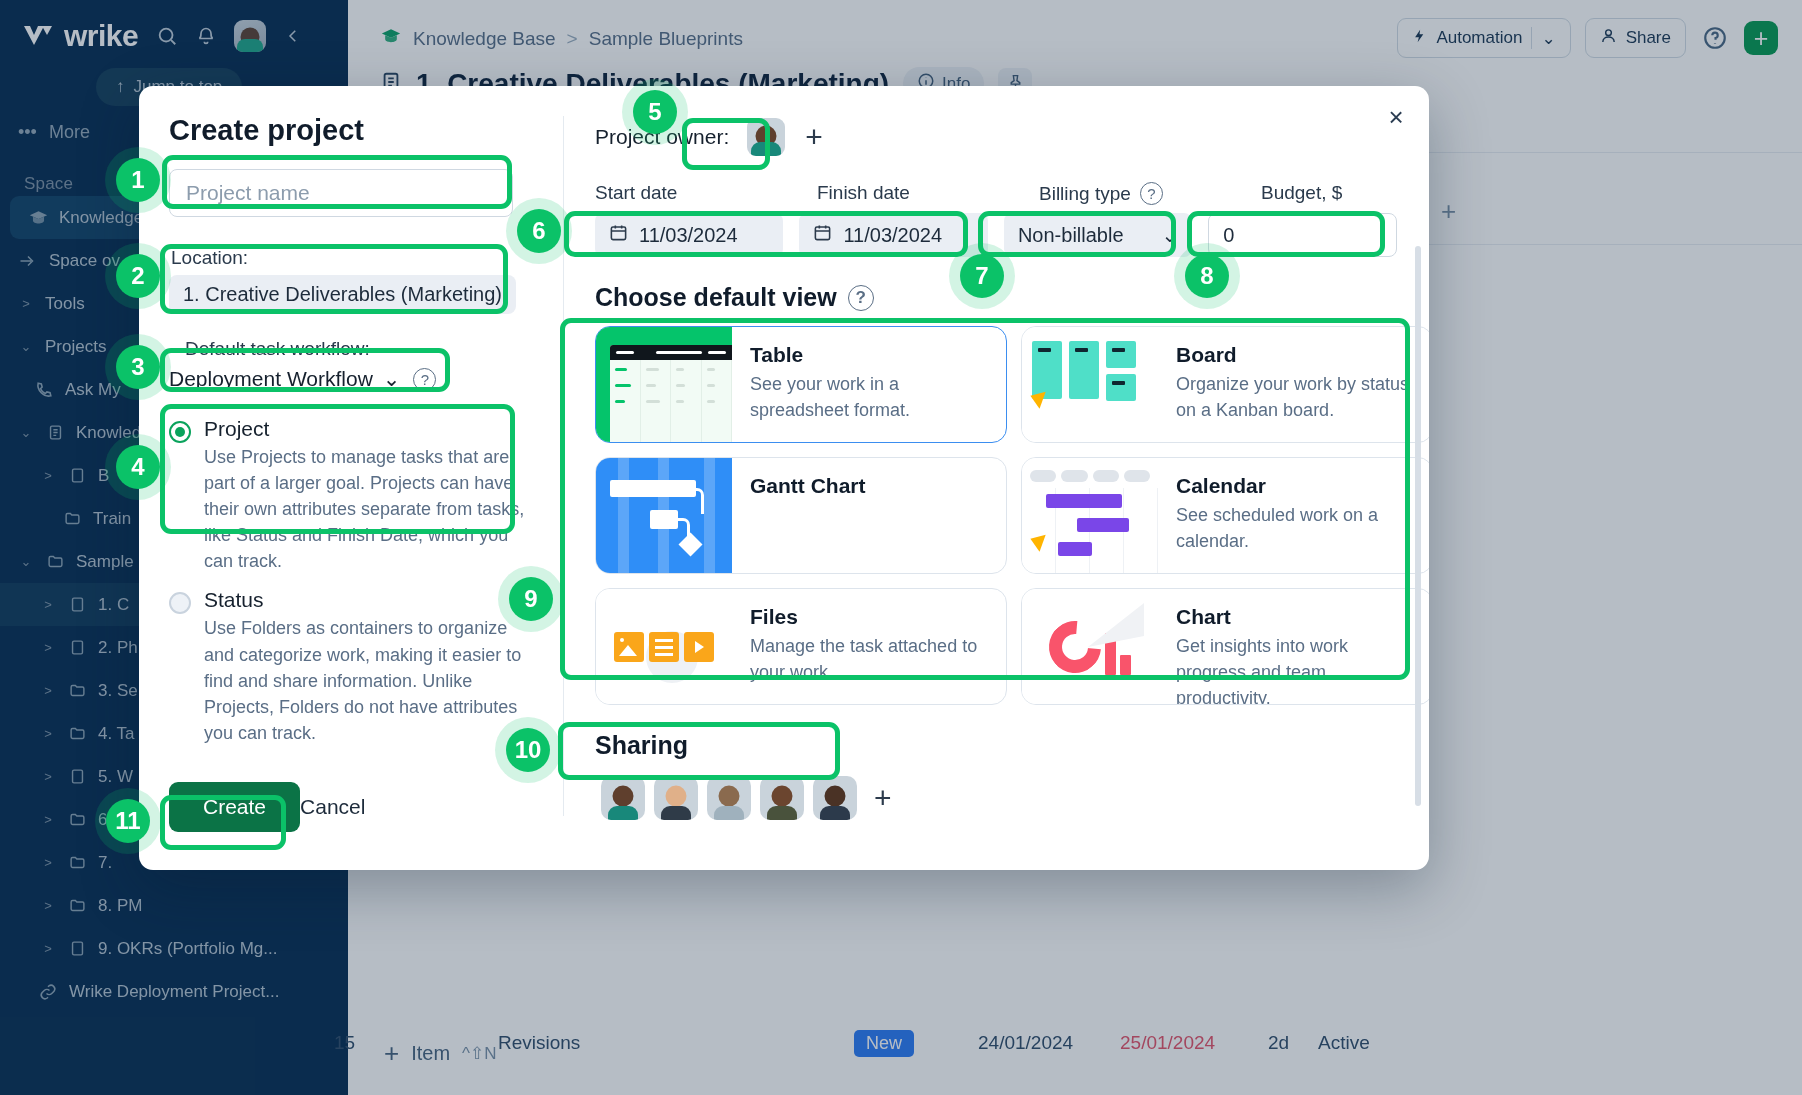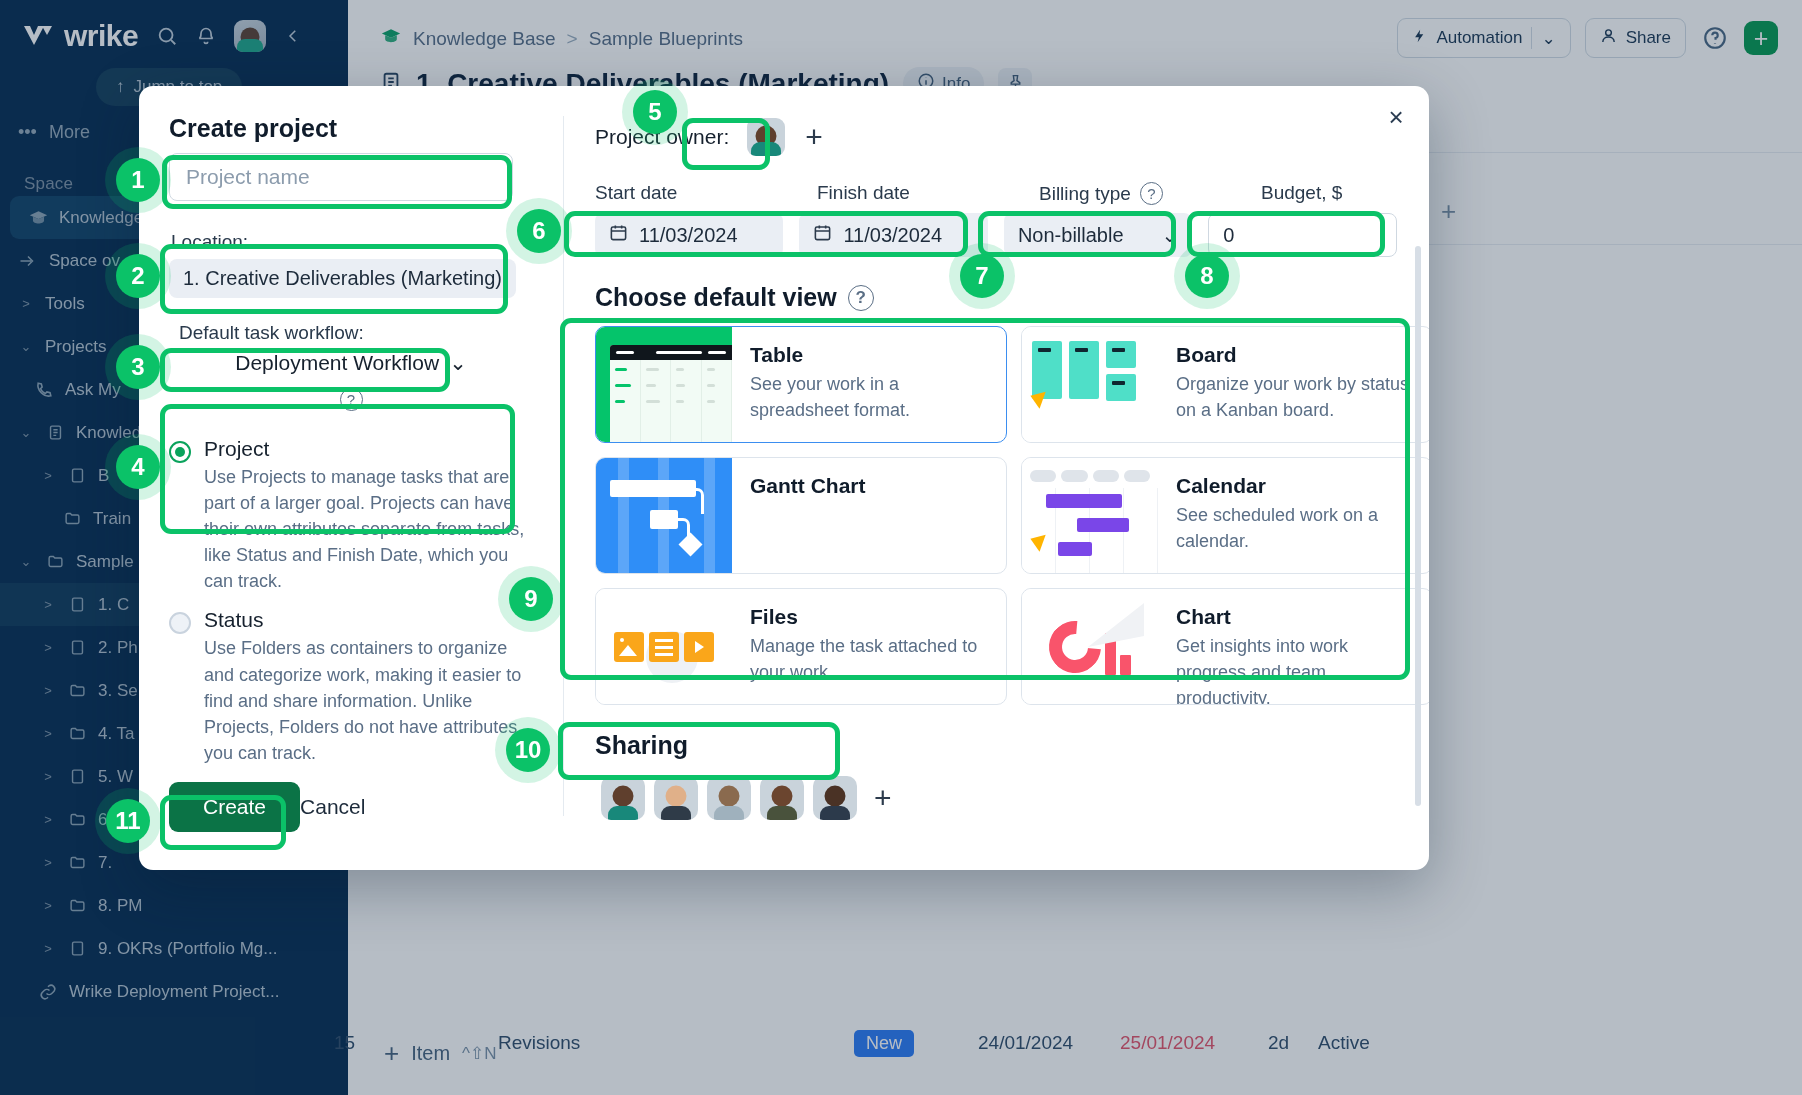--- a/index.html
+++ b/index.html
@@ -118,35 +118,35 @@
   }
   .modal-close {
     position: absolute; right: 18px; top: 16px; width: 30px; height: 30px;
     color: #2b3d52; display: flex; align-items: center; justify-content: center;
     font-size: 26px; line-height: 1;
   }
   .modal-left { position: absolute; left: 0; top: 0; width: 424px; height: 784px; padding: 28px 30px; }
   .modal-divider { position: absolute; left: 424px; top: 30px; width: 1px; height: 700px; background: #e4eaf0; }
   .modal-right { position: absolute; left: 424px; top: 0; right: 0; height: 784px; padding: 28px 32px 0 32px; }
 
-  .modal-title { font-size: 25px; font-weight: 700; color: #101c2b; margin-bottom: 10px; }
+  .modal-title { font-size: 29px; font-weight: 700; color: #101c2b; margin-bottom: 22px; }
 
   .name-input {
     width: 344px; height: 48px; border: 1px solid #cfd8e1; border-radius: 8px;
     display: flex; align-items: center; padding: 0 16px;
     color: #8c9cad; font-size: 21px; background: #fff;
   }
 
   .loc-label { font-size: 19px; color: #2a3a4c; margin: 30px 0 6px 2px; }
   .loc-chip {
     display: inline-flex; align-items: center; background: #eaeef4; border-radius: 8px;
     padding: 8px 14px; font-size: 20px; color: #1d2b3b;
   }
-  .wf-label { font-size: 19px; color: #2a3a4c; margin: 24px 0 7px 10px; }
-  .wf-row { display: flex; align-items: center; gap: 13px; flex-direction: column; }
+  .wf-label { font-size: 19px; color: #2a3a4c; margin: 24px 0 7px 16px; }
+  .wf-row { display: flex; align-items: center; gap: 13px; }
   .wf-select { font-size: 21px; color: #16212e; display: flex; align-items: center; gap: 10px; }
   .qmark {
     width: 23px; height: 23px; border-radius: 50%; border: 1.6px solid #5a6e85;
     color: #5a6e85; font-size: 15px; display: inline-flex; align-items: center;
     justify-content: center; flex: none;
   }
   .qmark.big { width: 26px; height: 26px; font-size: 17px; }
 
   .radio-block { margin-top: 26px; }
   .radio-row { display: flex; gap: 13px; }
@@ -206,21 +206,21 @@
     width: 206px; height: 44px; border: 1px solid #cfd8e1; border-radius: 8px;
     display: flex; align-items: center; padding: 0 14px; font-size: 20px; color: #1d2b3b;
     background: #fff;
   }
 
   .sec-title { font-size: 25px; font-weight: 700; color: #101c2b; display: flex; align-items: center; gap: 11px; }
   .cards-grid {
     display: grid; grid-template-columns: 412px 412px; gap: 14px; margin-top: 14px;
   }
   .vcard {
-    display: flex; border: 1px solid #dde4ec; border-radius: 10px; overflow: hidden;
+    display: flex; border: 1px solid #dde4ec; border-radius: 15px; overflow: hidden;
     height: 117px; background: #fff;
   }
   .vcard.selected { border-color: #3b8ef0; }
   .vthumb { width: 136px; flex: none; position: relative; overflow: hidden; }
   .vtext { padding: 16px 14px 0 18px; }
   .vname { font-size: 21px; font-weight: 700; color: #101c2b; }
   .vdesc { font-size: 18px; color: #5a6e86; line-height: 1.45; margin-top: 4px; }
 
   
   .th-table { background: #05c46b; }

